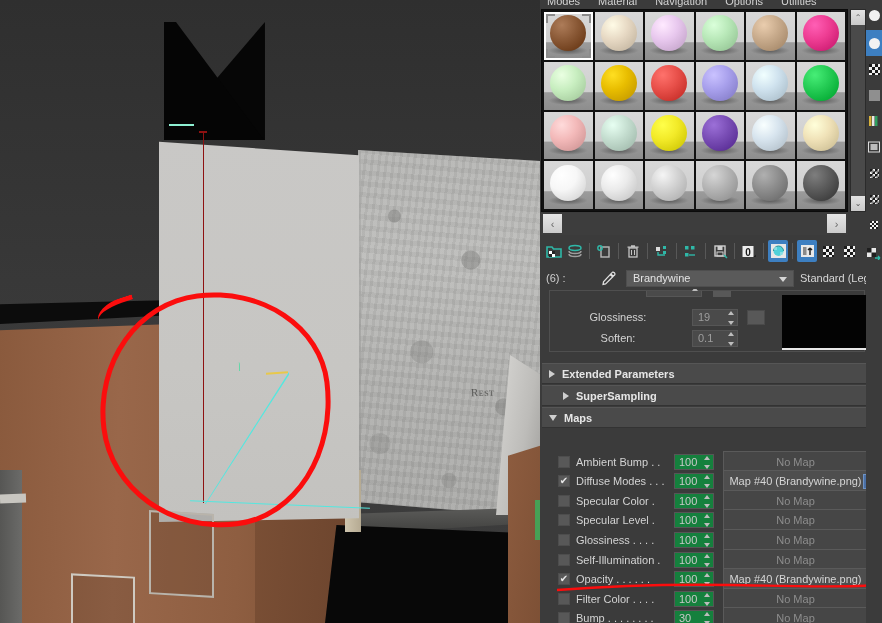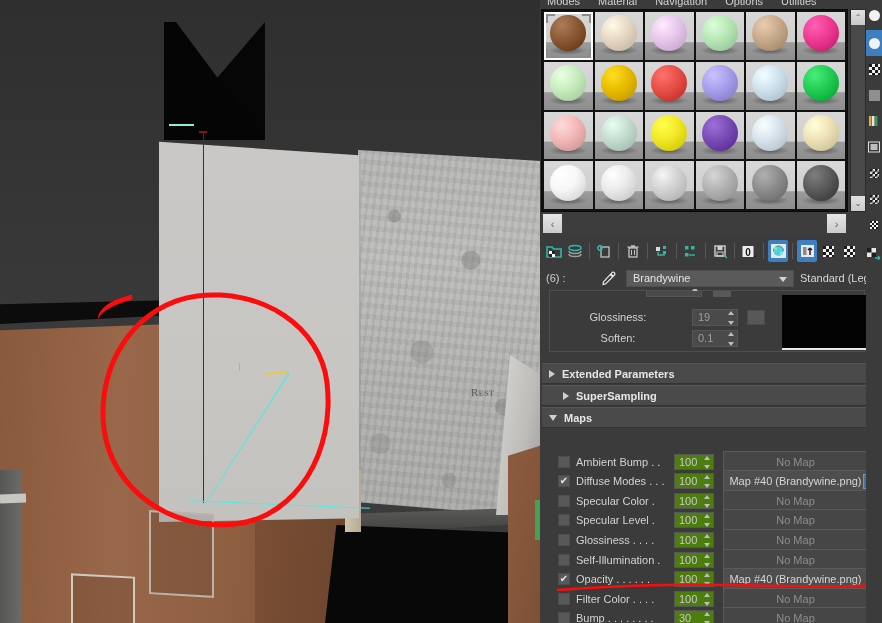--- a/index.html
+++ b/index.html
@@ -389,21 +389,21 @@
     background:#585858; border:1px solid #4d4d4d;
     display:flex; align-items:center; justify-content:center;
     color:#e8e8e8; font-size:10px; line-height:1;
   }
   .map-name {
     width:96px; margin-left:6px; color:#d3d3d3; font-size:11px;
     white-space:nowrap; overflow:hidden;
   }
   .map-amt {
     width:40px; height:16px; margin-left:2px;
-    background:#4d7c0f; border:1px solid #565656;
+    background:#15803d; border:1px solid #565656;
     color:#c9c9c9; font-size:11px;
     display:flex; align-items:center; padding-left:4px; position:relative;
   }
   .map-amt .arrows {
     position:absolute; right:2px; top:1px; height:13px; width:9px;
     display:flex; flex-direction:column; justify-content:space-between; align-items:center;
   }
   .map-amt .arrows i { width:0;height:0;border-left:3.5px solid transparent;border-right:3.5px solid transparent; }
   .map-amt .arrows i.u { border-bottom:4px solid #bdbdbd; }
   .map-amt .arrows i.d { border-top:4px solid #bdbdbd; }

